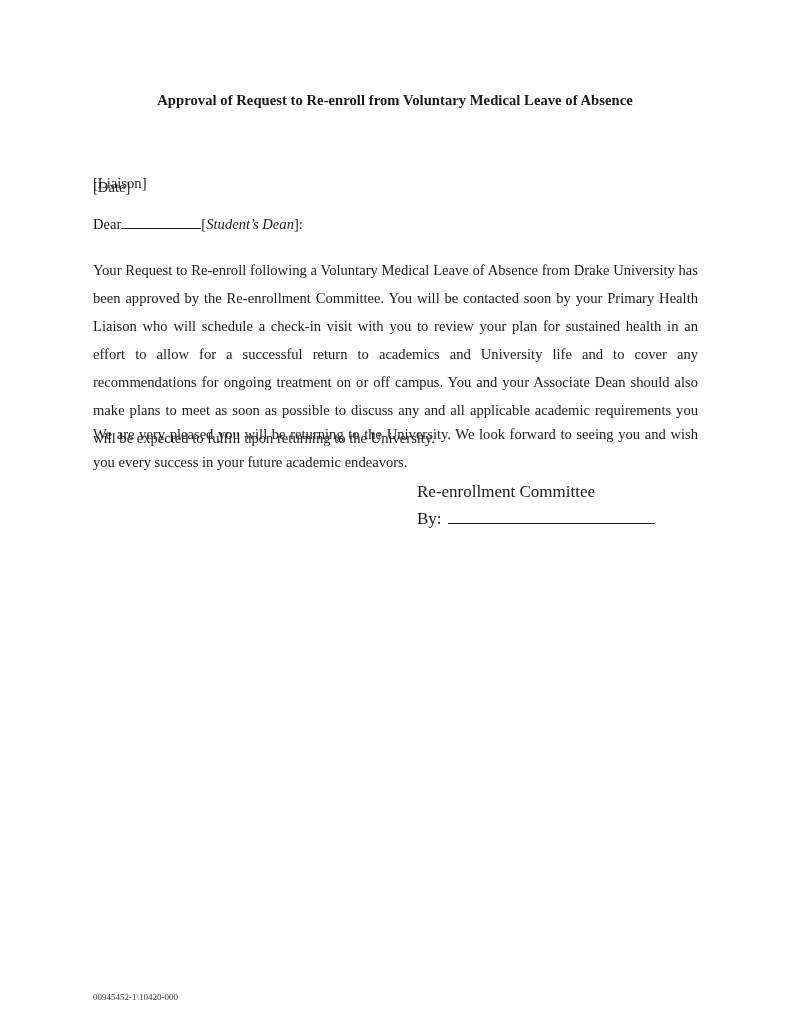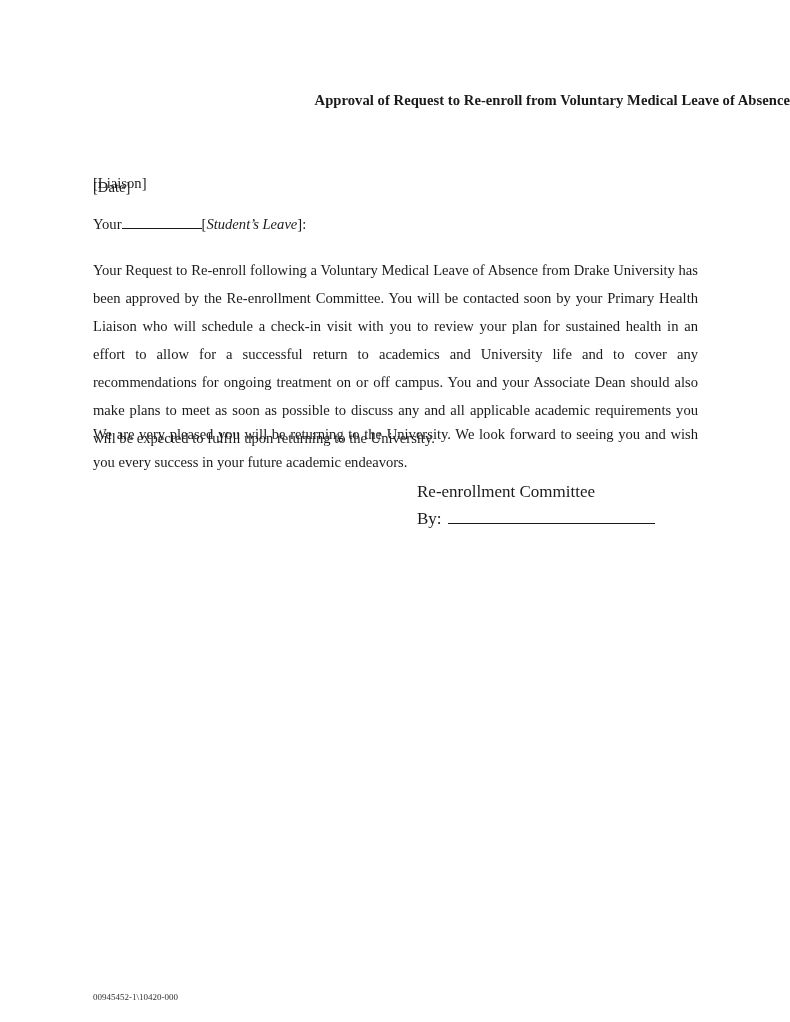--- a/index.html
+++ b/index.html
@@ -19,21 +19,21 @@
       position: absolute;
       left: 0; top: 0;
       width: 790px;
       height: 1022px;
     }
     .title {
       position: absolute;
       top: 92px;
       left: 0;
       width: 790px;
-      text-align: right;
+      text-align: center;
       font-weight: bold;
       font-size: 14.6px;
       letter-spacing: 0.05px;
     }
     .line {
       position: absolute;
       left: 93px;
       font-size: 14.6px;
       white-space: nowrap;
     }
@@ -71,21 +71,21 @@
 
 <div class="page">
 
   <div class="title">Approval of Request to Re-enroll from Voluntary Medical Leave of Absence</div>
 
   <div class="line" style="top:147px;margin-top:32px;">[Date]</div>
 
   <div class="line" style="top:175px;">[Liaison]</div>
 
   <div class="line" style="top:216px;">
-    <span>Your</span><span class="blank" style="width:80px;"></span><span>[</span><span class="italic">Student’s Leave</span><span>]:</span>
+    <span>Dear</span><span class="blank" style="width:80px;"></span><span>[</span><span class="italic">Student’s Dean</span><span>]:</span>
   </div>
 
   <div class="para" style="top:256px;">Your Request to Re-enroll following a Voluntary Medical Leave of Absence from Drake University has been approved by the Re-enrollment Committee. You will be contacted soon by your Primary Health Liaison who will schedule a check-in visit with you to review your plan for sustained health in an effort to allow for a successful return to academics and University life and to cover any recommendations for ongoing treatment on or off campus. You and your Associate Dean should also make plans to meet as soon as possible to discuss any and all applicable academic requirements you will be expected to fulfill upon returning to the University.</div>
 
   <div class="para" style="top:420px;">We are very pleased you will be returning to the University. We look forward to seeing you and wish you every success in your future academic endeavors.</div>
 
   <div class="sig" style="top:482px;">Re-enrollment Committee</div>
 
   <div class="sig" style="top:509px;">
     <span>By:</span>

